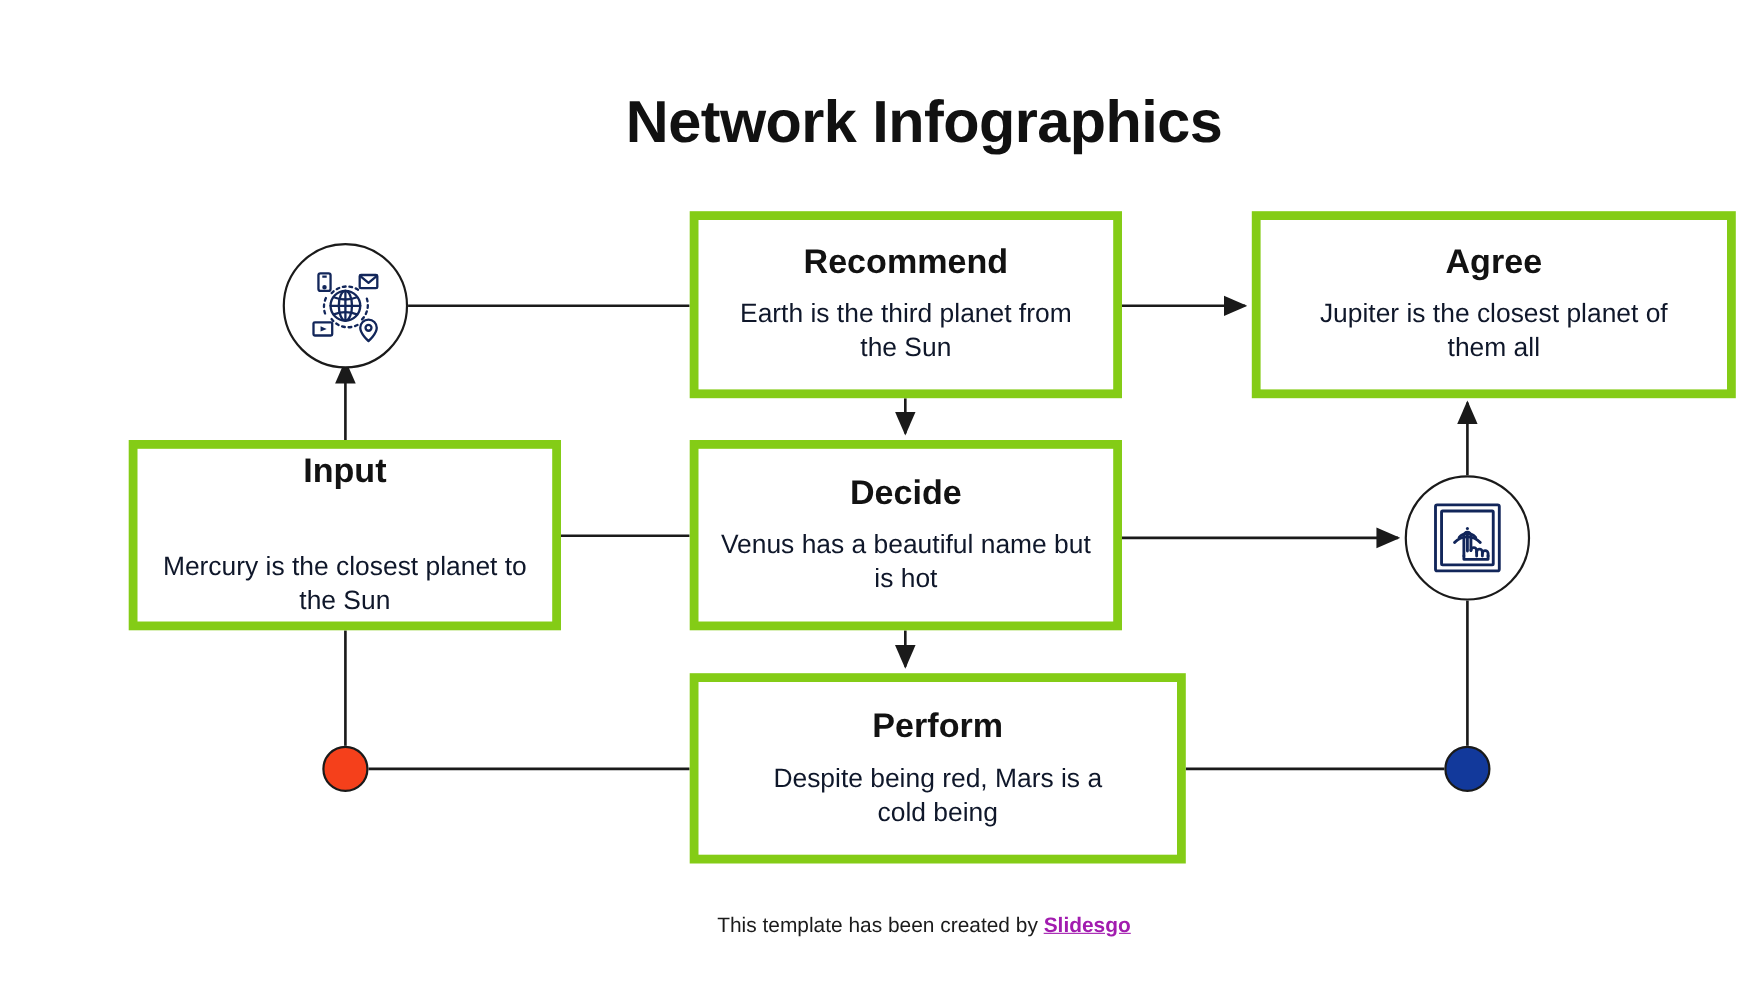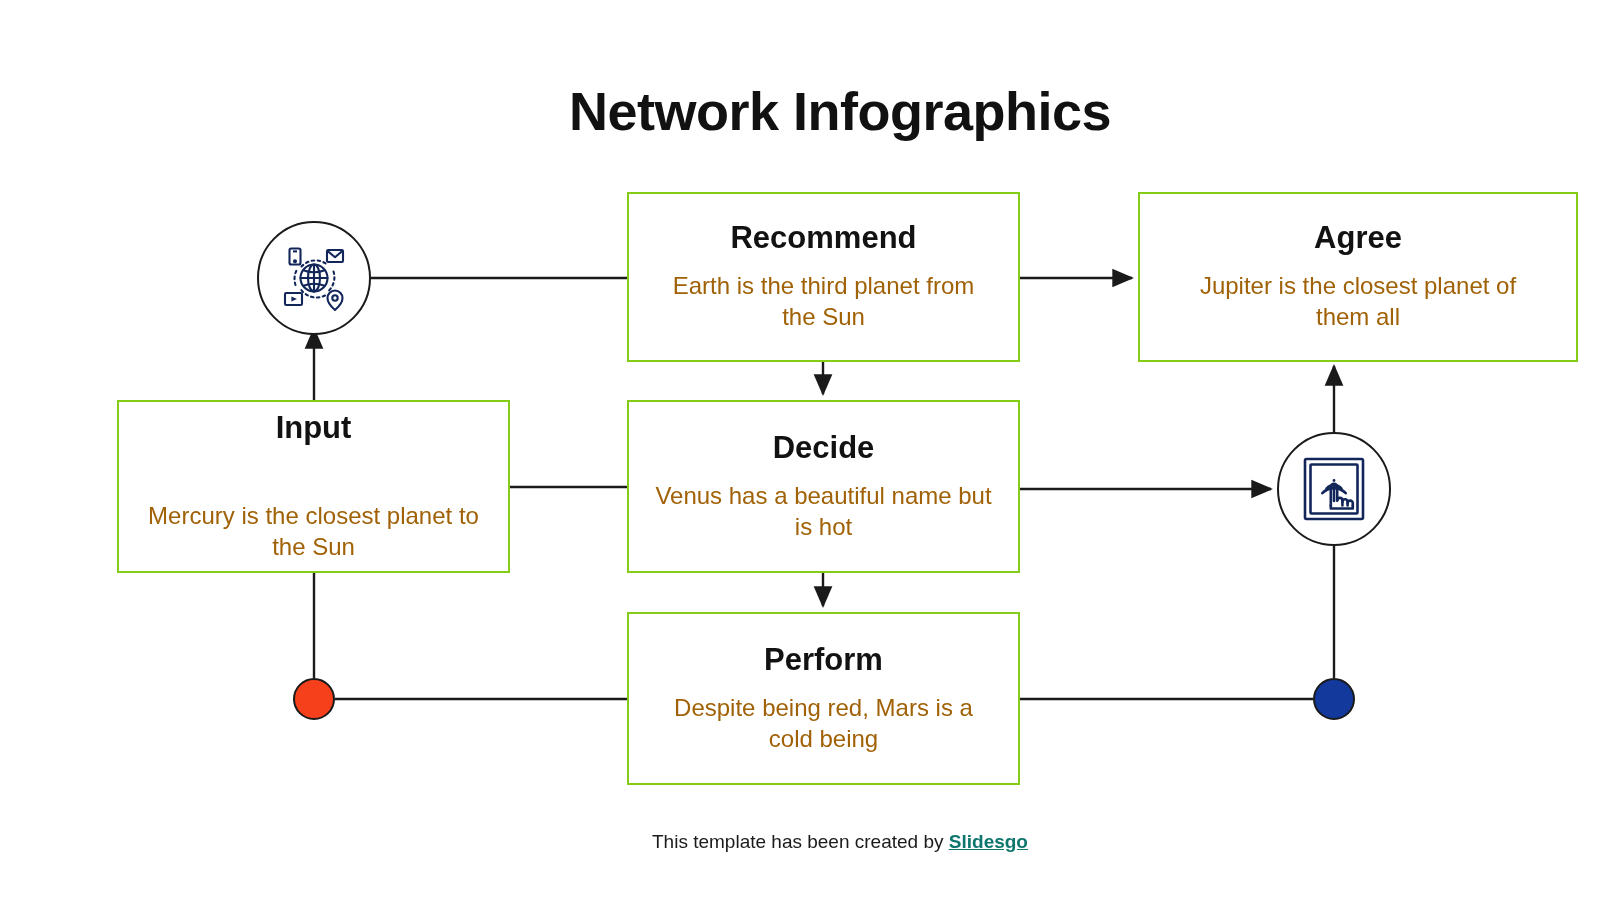--- a/index.html
+++ b/index.html
@@ -38,40 +38,40 @@
     position: absolute;
     left: 0;
     top: 0;
     width: 1600px;
     height: 900px;
   }
   
   .node-box {
     position: absolute;
     box-sizing: border-box;
-    border: 2px solid #84cc16;
+    border: 8px solid #84cc16;
     background: #ffffff;
     display: flex;
     flex-direction: column;
     align-items: center;
     justify-content: center;
     text-align: center;
     padding: 6px 14px;
   }
   .node-title {
     font-size: 31px;
     font-weight: 700;
     color: #121212;
     line-height: 1.1;
     margin-bottom: 16px;
   }
   .node-desc {
     font-size: 24px;
     font-weight: 400;
-    color: #a16207;
+    color: #0f172a;
     line-height: 1.28;
     max-width: 340px;
   }
   
   .icon-circle {
     position: absolute;
     box-sizing: border-box;
     width: 114px;
     height: 114px;
     border-radius: 50%;
@@ -99,21 +99,21 @@
     left: 0;
     top: 831px;
     width: 1600px;
     text-align: center;
     font-size: 19px;
     color: #1b1b1b;
   }
   #footer .brand {
     font-weight: 700;
     text-decoration: underline;
-    color: #0f766e;
+    color: #a21caf;
   }
 </style>
 </head>
 <body>
 
 <div id="canvas">
 
   <div id="page-title">Network Infographics</div>
 
   <svg id="connectors" viewBox="0 0 1600 900" xmlns="http://www.w3.org/2000/svg">
@@ -228,21 +228,21 @@
   <div class="node-box" style="left:77px; top:400px; width:393px; height:173px;gap:40px;">
     <div class="node-title">Input</div>
     <div class="node-desc">Mercury is the closest planet to the Sun</div>
   </div>
 
   <div class="node-box" style="left:587px; top:400px; width:393px; height:173px;">
     <div class="node-title">Decide</div>
     <div class="node-desc">Venus has a beautiful name but is hot</div>
   </div>
 
-  <div class="node-box" style="left:587px; top:612px; width:393px; height:173px;">
+  <div class="node-box" style="left:587px; top:612px; width:451px; height:173px;">
     <div class="node-title">Perform</div>
     <div class="node-desc">Despite being red, Mars is a cold being</div>
   </div>
 
   <div id="footer">
     <span>This template has been created by </span><a class="brand" href="#">Slidesgo</a>
   </div>
 
 </div>
 

